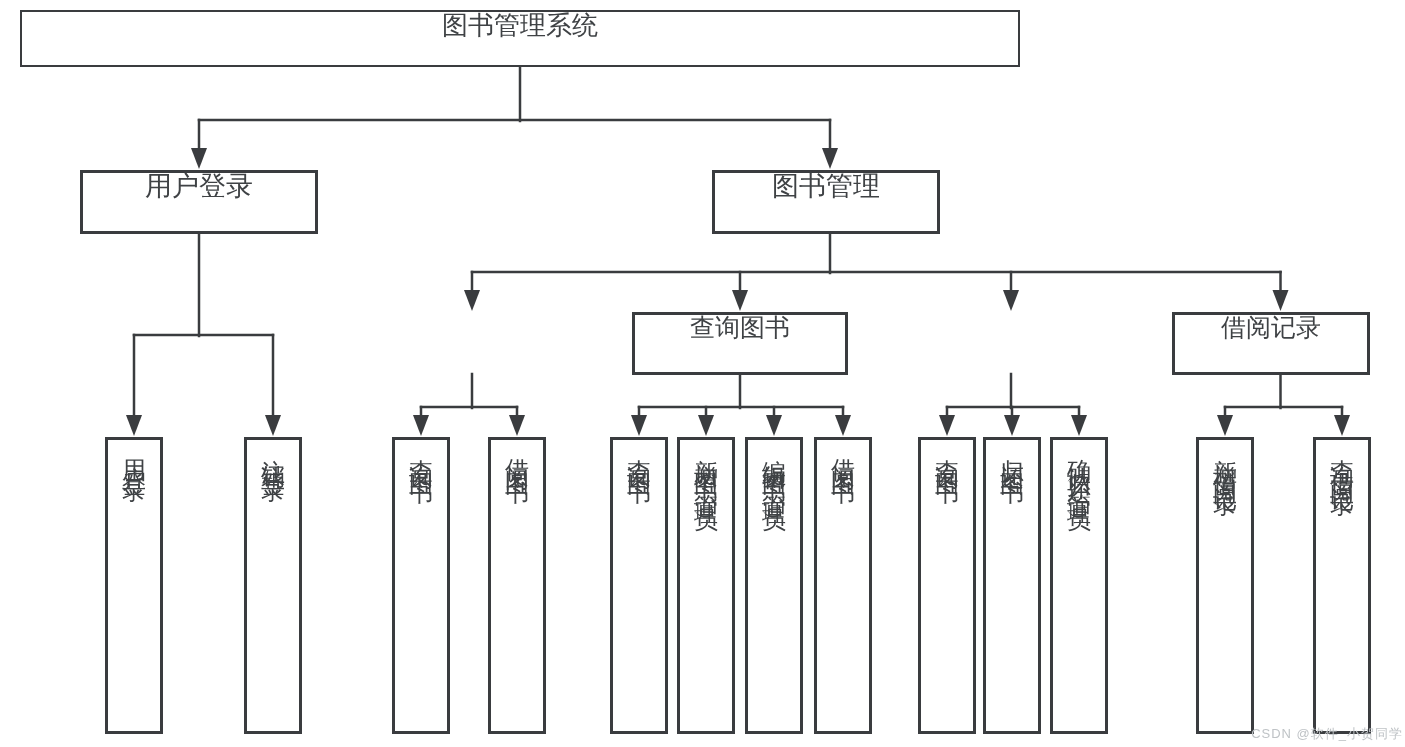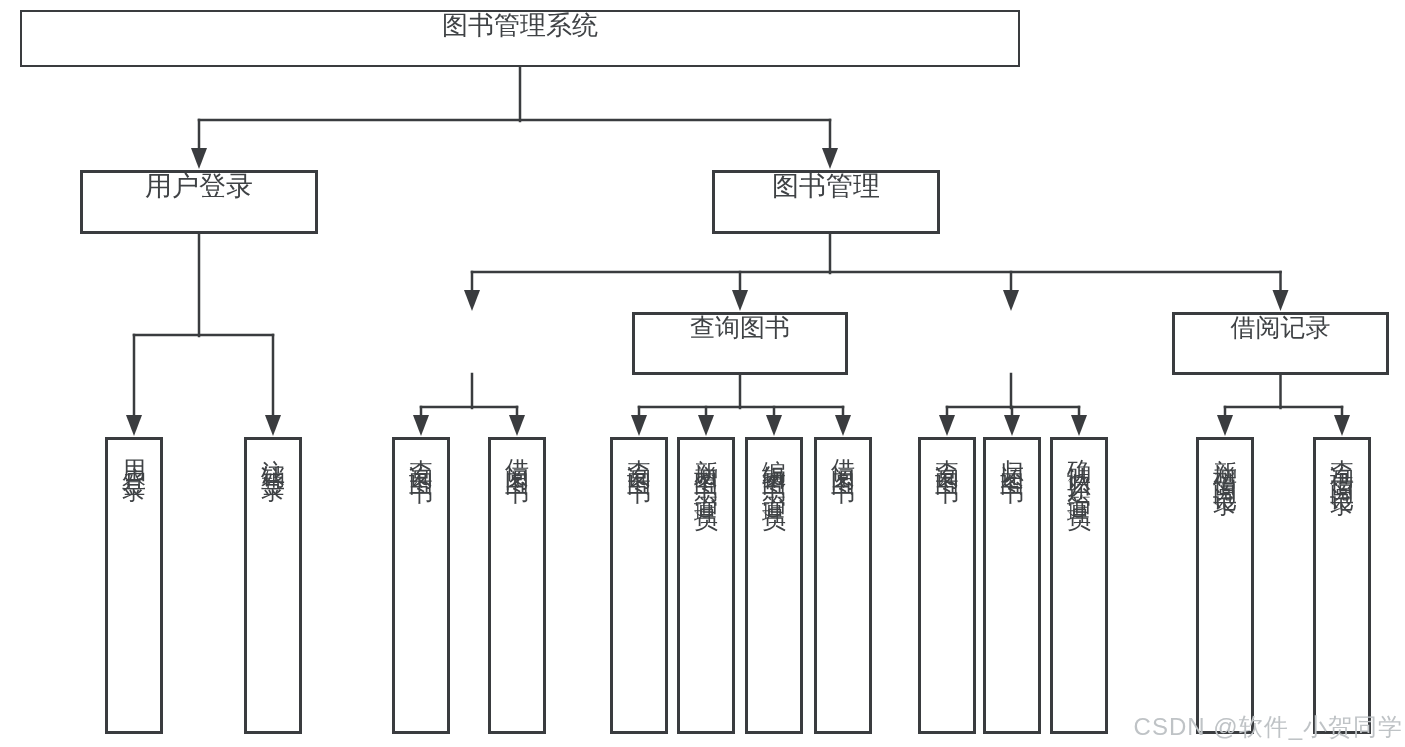--- a/index.html
+++ b/index.html
@@ -41,21 +41,21 @@
     font-size:24px;
     writing-mode:vertical-rl;
     text-orientation:mixed;
     letter-spacing:7px;
     line-height:1;
   }
   .watermark{
     position:absolute;
     right:2px;bottom:4px;
     z-index:5;
-    font-size:24px;
+    font-size:13px;
     color:var(--watermark);
     white-space:nowrap;
     letter-spacing:1px;
   }
 </style>
 </head>
 <body>
 
 <div class="stage">
 
@@ -128,21 +128,21 @@
   <div class="box lvl1" style="left:80px;top:170px;width:238px;height:64px">
     <span class="lbl">用户登录</span>
   </div>
   <div class="box lvl1" style="left:712px;top:170px;width:228px;height:64px">
     <span class="lbl">图书管理</span>
   </div>
 
   <div class="box lvl2" style="left:632px;top:312px;width:216px;height:63px">
     <span class="lbl">查询图书</span>
   </div>
-  <div class="box lvl2" style="left:1172px;top:312px;width:217px;height:63px">
+  <div class="box lvl2" style="left:1172px;top:312px;width:198px;height:63px">
     <span class="lbl">借阅记录</span>
   </div>
 
   <div class="box leaf" style="left:105px;top:437px;width:58px;height:297px">
     <span class="lbl">用户登录</span>
   </div>
   <div class="box leaf" style="left:244px;top:437px;width:58px;height:297px">
     <span class="lbl">注销登录</span>
   </div>
 

